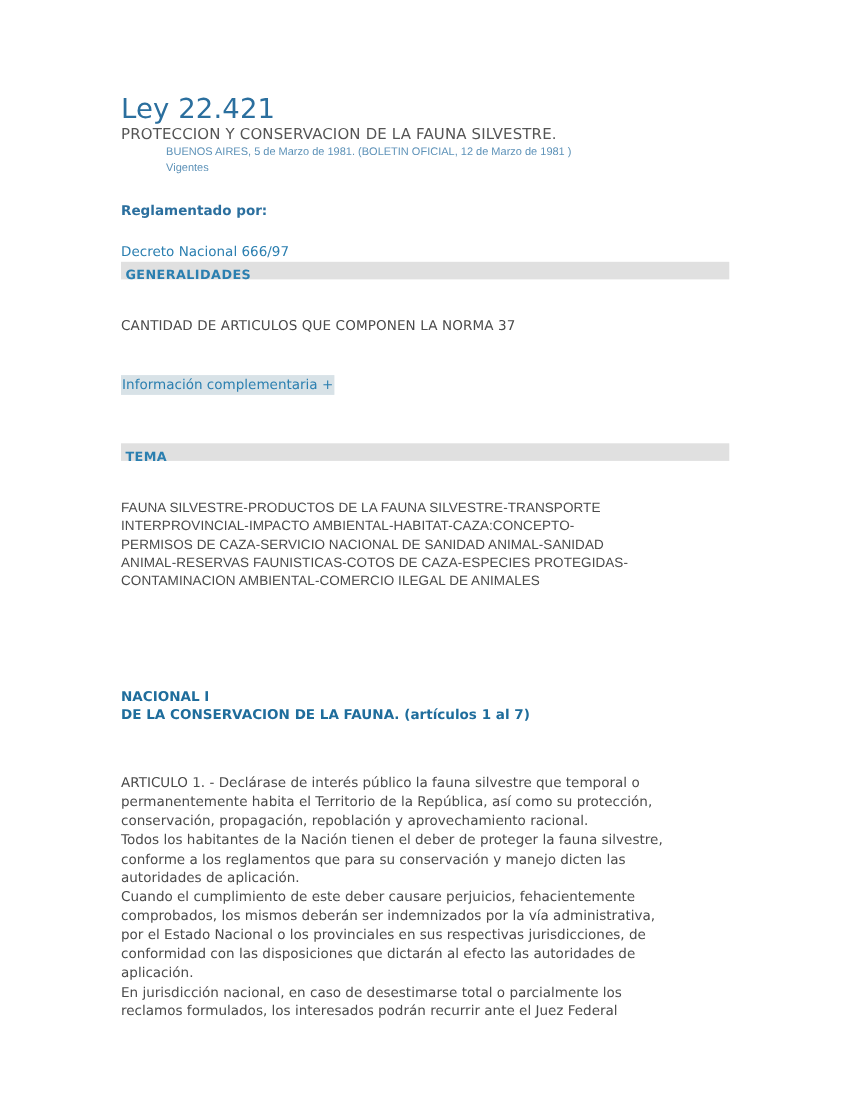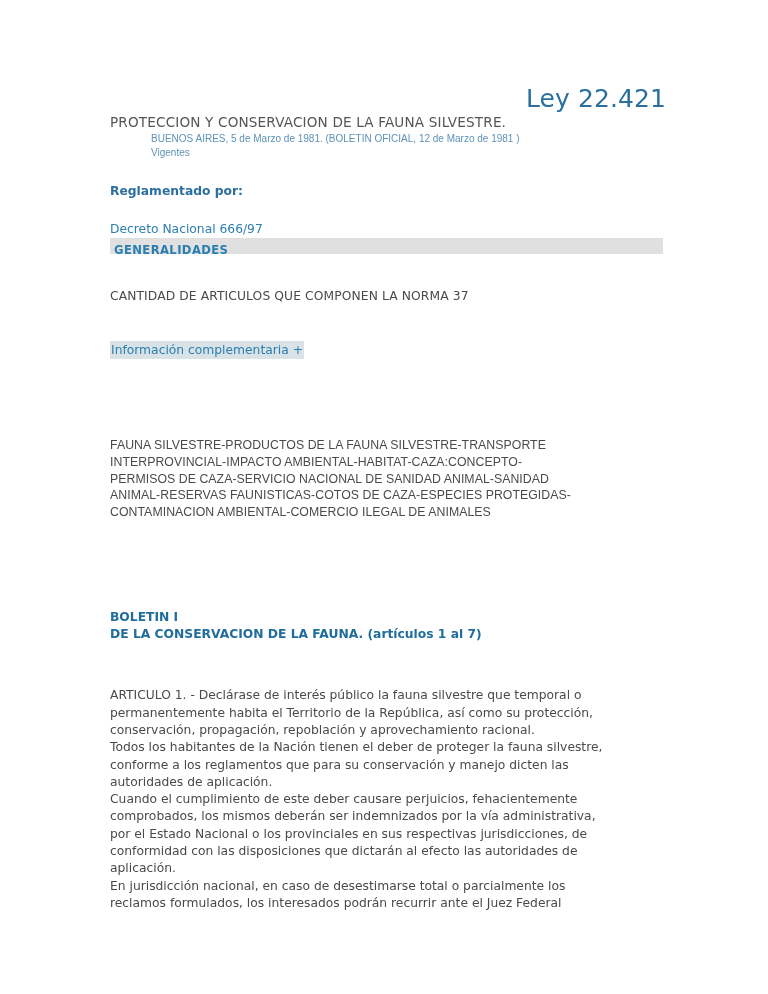--- a/index.html
+++ b/index.html
@@ -34,21 +34,20 @@
   
   .doc-title {
     font-family: "DejaVu Sans", sans-serif;
     font-size: 25px;
     line-height: 29px;
     font-weight: 400;
     color: #2b6f9e;
     letter-spacing: 0.1px;
     margin: 0;
     white-space: nowrap;
-    text-align: right;
   }
   .doc-subtitle {
     font-family: "DejaVu Sans", sans-serif;
     font-size: 13.6px;
     line-height: 18px;
     font-weight: 400;
     color: #555555;
     margin: 0 0 0 0;
     letter-spacing: 0.15px;
     white-space: nowrap;
@@ -213,37 +212,40 @@
 
     <div class="plain-caps">CANTIDAD DE ARTICULOS QUE COMPONEN LA NORMA 37</div>
 
     <div class="gap-xl"></div>
 
     <span class="highlight-link">Información complementaria +</span>
 
     <div class="gap-xxl"></div>
 
     
+    <div class="section-band">
+      <span class="band-label">TEMA</span>
+    </div>
 
     <div class="gap-xl"></div>
 
     <div class="topic-text">FAUNA SILVESTRE-PRODUCTOS DE LA FAUNA SILVESTRE-TRANSPORTE
 INTERPROVINCIAL-IMPACTO AMBIENTAL-HABITAT-CAZA:CONCEPTO-
 PERMISOS DE CAZA-SERVICIO NACIONAL DE SANIDAD ANIMAL-SANIDAD
 ANIMAL-RESERVAS FAUNISTICAS-COTOS DE CAZA-ESPECIES PROTEGIDAS-
 CONTAMINACION AMBIENTAL-COMERCIO ILEGAL DE ANIMALES</div>
 
     <div class="gap-xxl"></div>
 
     
 
     <div class="gap-xxl"></div>
 
     
-    <div class="chapter">BOLETIN I</div>
+    <div class="chapter">NACIONAL I</div>
     <div class="chapter">DE LA CONSERVACION DE LA FAUNA. (artículos 1 al 7)</div>
 
     <div class="gap-xxl"></div>
 
     
     <div class="article-body">ARTICULO 1. - Declárase de interés público la fauna silvestre que temporal o
 permanentemente habita el Territorio de la República, así como su protección,
 conservación, propagación, repoblación y aprovechamiento racional.
 Todos los habitantes de la Nación tienen el deber de proteger la fauna silvestre,
 conforme a los reglamentos que para su conservación y manejo dicten las

